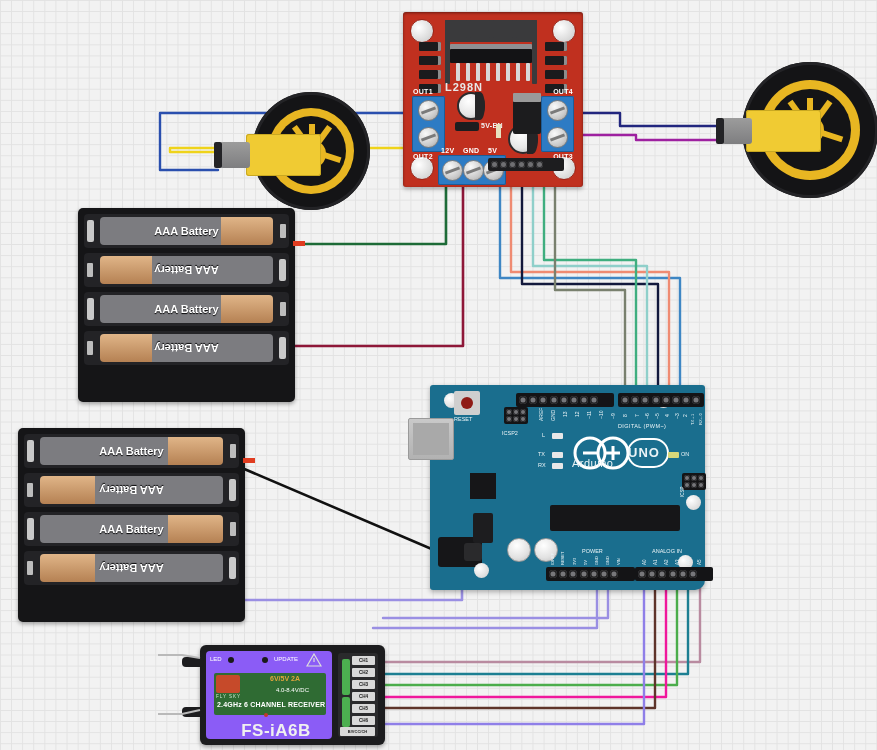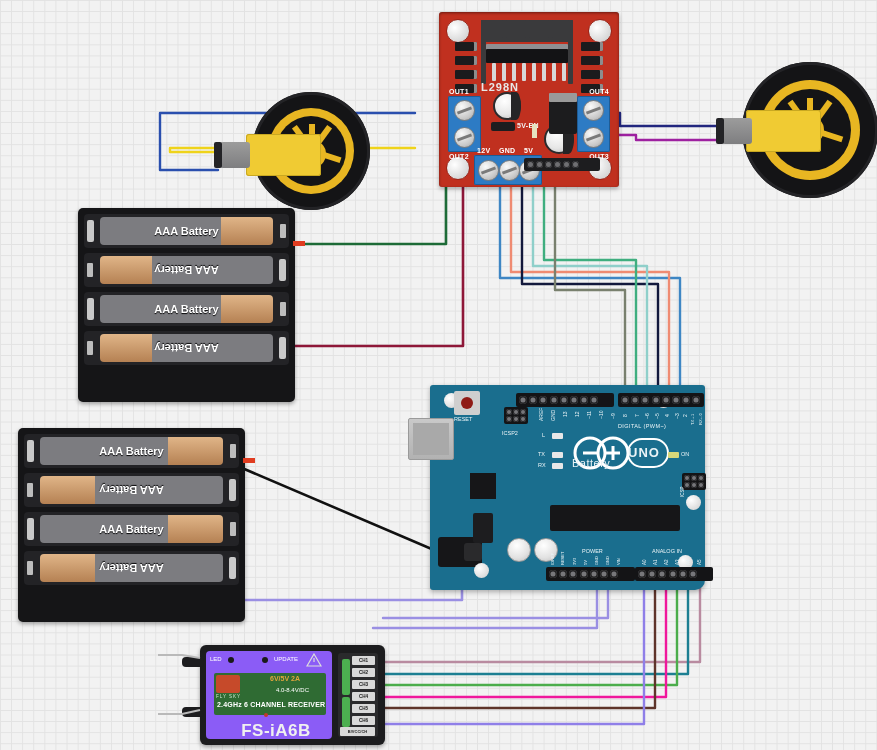--- a/index.html
+++ b/index.html
@@ -12,21 +12,21 @@
       linear-gradient(to bottom, #e2e2e2 1px, transparent 1px);
     background-size:11.1px 11.1px;
     overflow:hidden;
   }
   #wires{position:absolute;left:0;top:0;width:877px;height:750px;pointer-events:none;}
   .part{position:absolute;}
 
   
   #l298n{left:403px;top:12px;width:180px;height:175px;
     background:#c0301f;border-radius:3px;
-    box-shadow:0 1px 3px rgba(0,0,0,.45) inset, 0 2px 4px rgba(0,0,0,.3);margin-left:36px;}
+    box-shadow:0 1px 3px rgba(0,0,0,.45) inset, 0 2px 4px rgba(0,0,0,.3);}
   #l298n .mhole{position:absolute;width:22px;height:22px;border-radius:50%;
     background:radial-gradient(circle at 35% 35%,#fff,#d8d8d8 70%,#b5b5b5);
     border:1px solid #9a2418;}
   .hs{position:absolute;background:#3a3a3c;border-radius:1px;}
   .diode{position:absolute;width:22px;height:9px;background:#1b1b1d;border-radius:1px;
      box-shadow:inset -3px 0 0 #8d8d8d;}
   .terminal{position:absolute;background:#2d7bc4;border-radius:2px;
      box-shadow:inset 0 0 0 1px #1e5c96;}
   .terminal .screw{position:absolute;width:19px;height:19px;border-radius:50%;
      background:radial-gradient(circle at 35% 30%,#fafafa,#c9c9c9 65%,#9d9d9d);
@@ -444,21 +444,21 @@
       <svg width="100" height="36" viewBox="0 0 100 36">
         <circle cx="20" cy="18" r="15" fill="none" stroke="#fff" stroke-width="3"></circle>
         <circle cx="43" cy="18" r="15" fill="none" stroke="#fff" stroke-width="3"></circle>
         <line x1="13" y1="18" x2="27" y2="18" stroke="#fff" stroke-width="3"></line>
         <line x1="36" y1="18" x2="50" y2="18" stroke="#fff" stroke-width="3"></line>
         <line x1="43" y1="11" x2="43" y2="25" stroke="#fff" stroke-width="3"></line>
         <rect x="58" y="4" width="40" height="28" rx="14" fill="none" stroke="#fff" stroke-width="2"></rect>
       </svg>
     </div>
     <div class="silk" style="left:198px;top:60px;font-size:13px;font-weight:bold;letter-spacing:1px;">UNO</div>
-    <div class="silk" style="left:142px;top:72px;font-size:11px;letter-spacing:.5px;">Battery</div>
+    <div class="silk" style="left:142px;top:72px;font-size:11px;letter-spacing:.5px;">Arduino</div>
 
     <div class="led" style="left:122px;top:48px;"></div>
     <div class="silk" style="left:112px;top:47px;">L</div>
     <div class="led" style="left:122px;top:67px;"></div>
     <div class="silk" style="left:108px;top:66px;">TX</div>
     <div class="led" style="left:122px;top:78px;"></div>
     <div class="silk" style="left:108px;top:77px;">RX</div>
     <div class="led" style="left:238px;top:67px;background:#d8d87a;"></div>
     <div class="silk" style="left:251px;top:66px;">ON</div>
 

